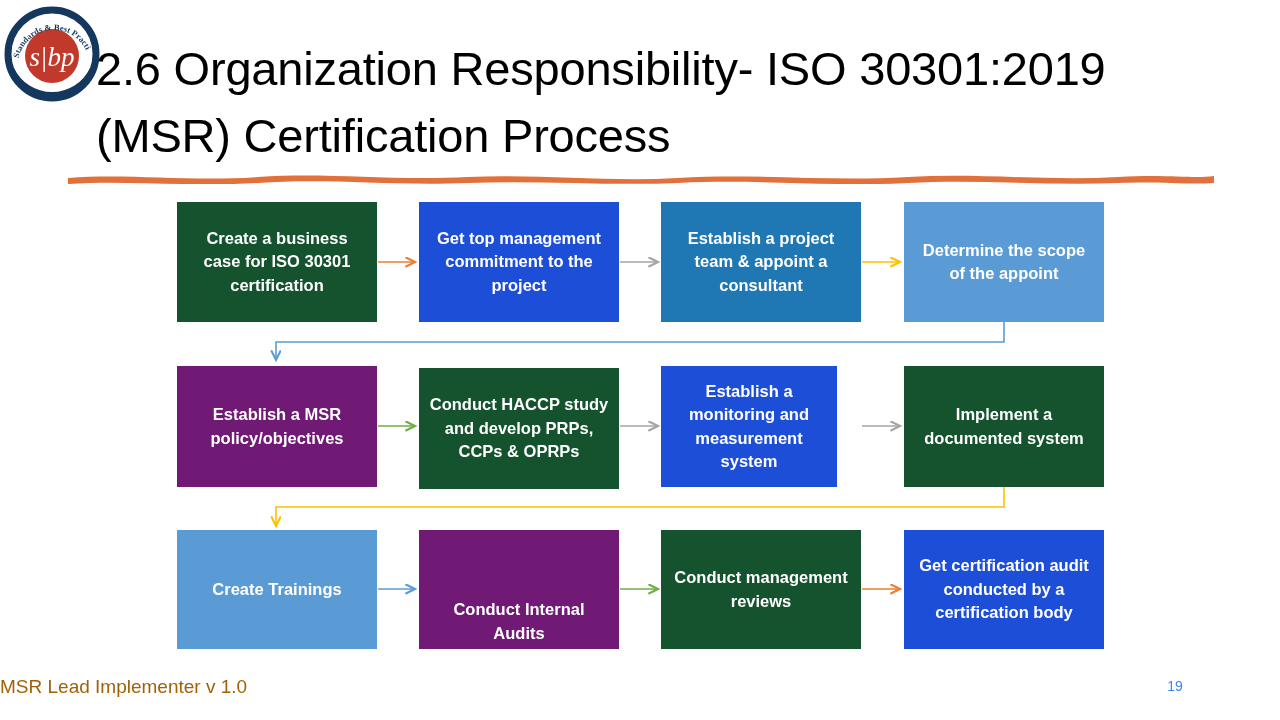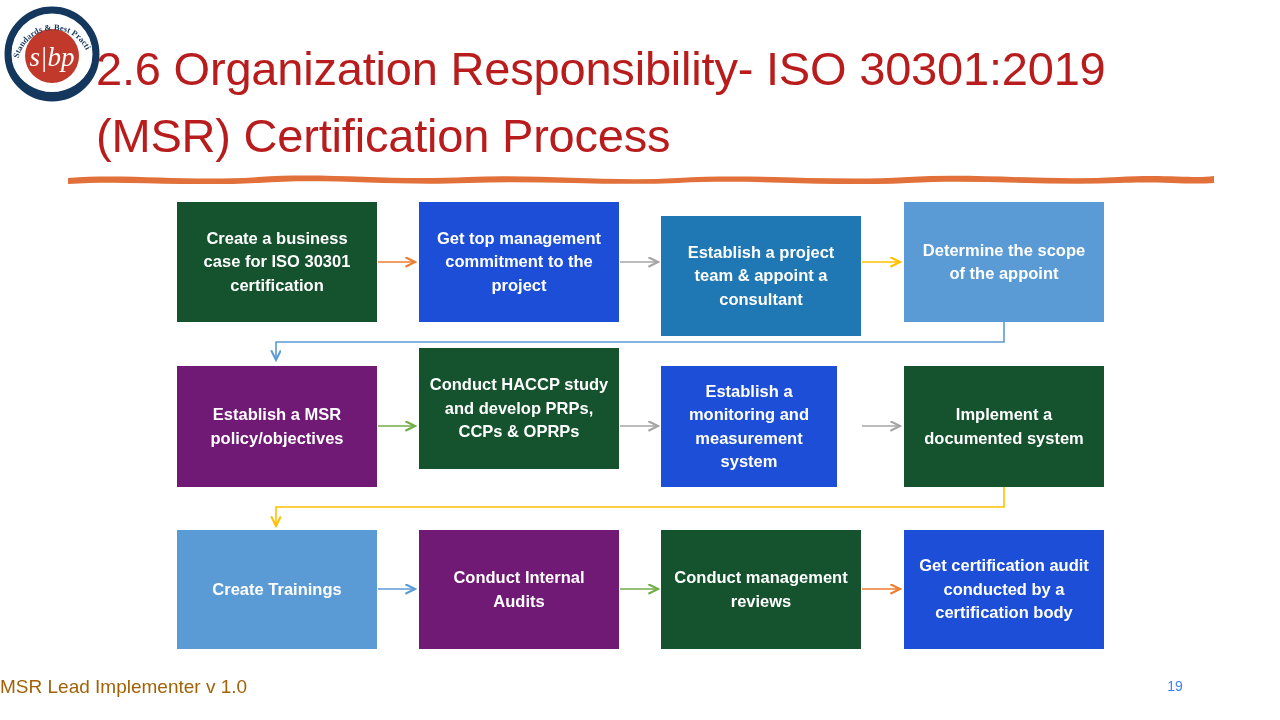--- a/index.html
+++ b/index.html
@@ -25,21 +25,21 @@
   }
 
   
   #title {
     position: absolute;
     left: 96px;
     top: 36px;
     width: 1100px;
     font-size: 47px;
     line-height: 1.42;
-    color: #b91c1c;
+    color: #000000;
     font-weight: 400;
     letter-spacing: -0.2px;
     font-family: "Liberation Sans", sans-serif;
   }
 
   #title-rule {
     position: absolute;
     left: 68px;
     top: 170px;
     width: 1146px;
@@ -66,21 +66,21 @@
     font-weight: bold;
     font-size: 16.5px;
     line-height: 1.42;
     padding: 4px 10px;
     font-family: "Liberation Sans", sans-serif;
   }
   .node span { display: block; }
 
   .c-orange { background: #14532d; }
   .c-gray   { background: #1d4ed8; }
-  .c-blue-d { background: #1F77B4; margin-top: 14px; }
+  .c-blue-d { background: #1F77B4; }
   .c-blue-l { background: #5B9BD5; }
   .c-green  { background: #701a75; }
 
   
   #footer-text {
     position: absolute;
     left: 0;
     top: 676px;
     width: 1280px;
     text-align: left;
@@ -174,34 +174,34 @@
   <div class="node c-blue-d" style="left:661px;top:12px;width:200px;height:120px;">
     <span>Establish a project team &amp; appoint a consultant</span>
   </div>
   <div class="node c-blue-l" style="left:904px;top:12px;width:200px;height:120px;">
     <span>Determine the scope of the appoint</span>
   </div>
 
   <div class="node c-green" style="left:177px;top:176px;width:200px;height:121px;">
     <span>Establish a MSR policy/objectives</span>
   </div>
-  <div class="node c-orange" style="left:419px;top:158px;width:200px;height:121px;">
+  <div class="node c-orange" style="left:419px;top:178px;width:200px;height:121px;">
     <span>Conduct HACCP study and develop PRPs, CCPs &amp; OPRPs</span>
   </div>
   <div class="node c-gray" style="left:661px;top:176px;width:176px;height:121px;">
     <span>Establish a monitoring and measurement system</span>
   </div>
   <div class="node c-orange" style="left:904px;top:176px;width:200px;height:121px;">
     <span>Implement a documented system</span>
   </div>
 
   <div class="node c-blue-l" style="left:177px;top:340px;width:200px;height:119px;">
     <span>Create Trainings</span>
   </div>
-  <div class="node c-green" style="left:419px;top:340px;width:200px;height:119px;">
+  <div class="node c-green" style="left:419px;top:340px;width:200px;height:119px;align-items:flex-end;">
     <span>Conduct Internal Audits</span>
   </div>
   <div class="node c-orange" style="left:661px;top:340px;width:200px;height:119px;">
     <span>Conduct management reviews</span>
   </div>
   <div class="node c-gray" style="left:904px;top:340px;width:200px;height:119px;">
     <span>Get certification audit conducted by a certification body</span>
   </div>
 
 </div>

